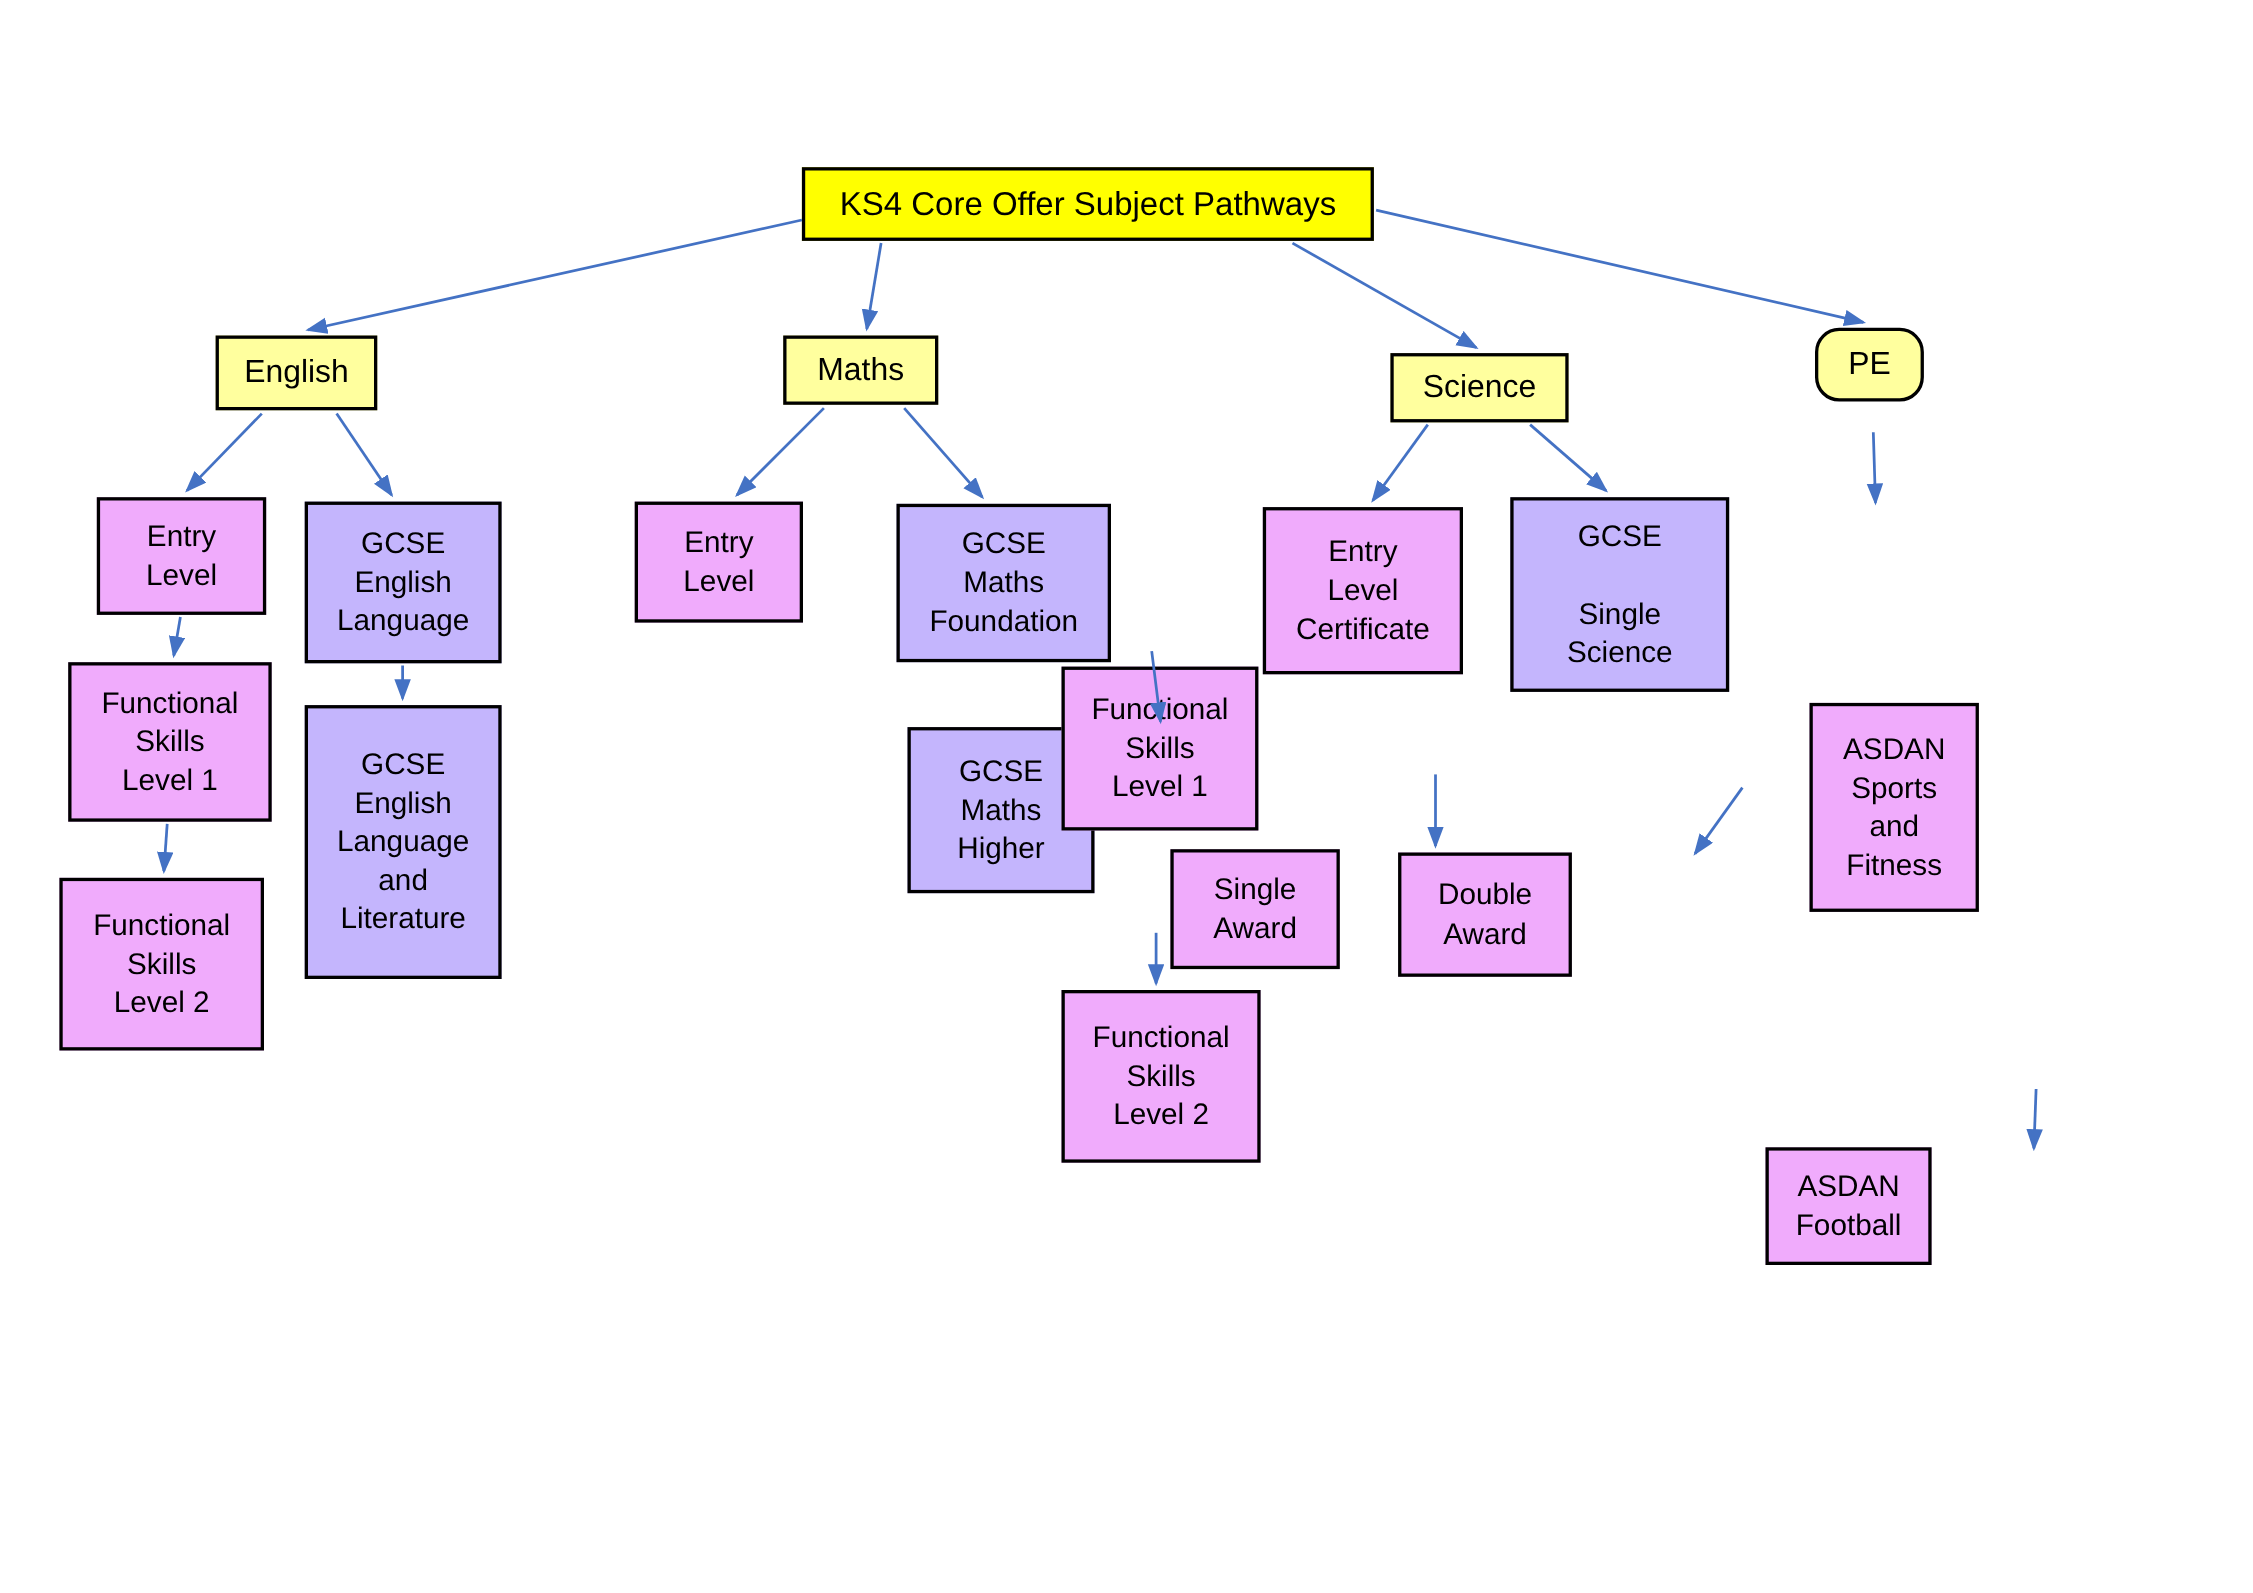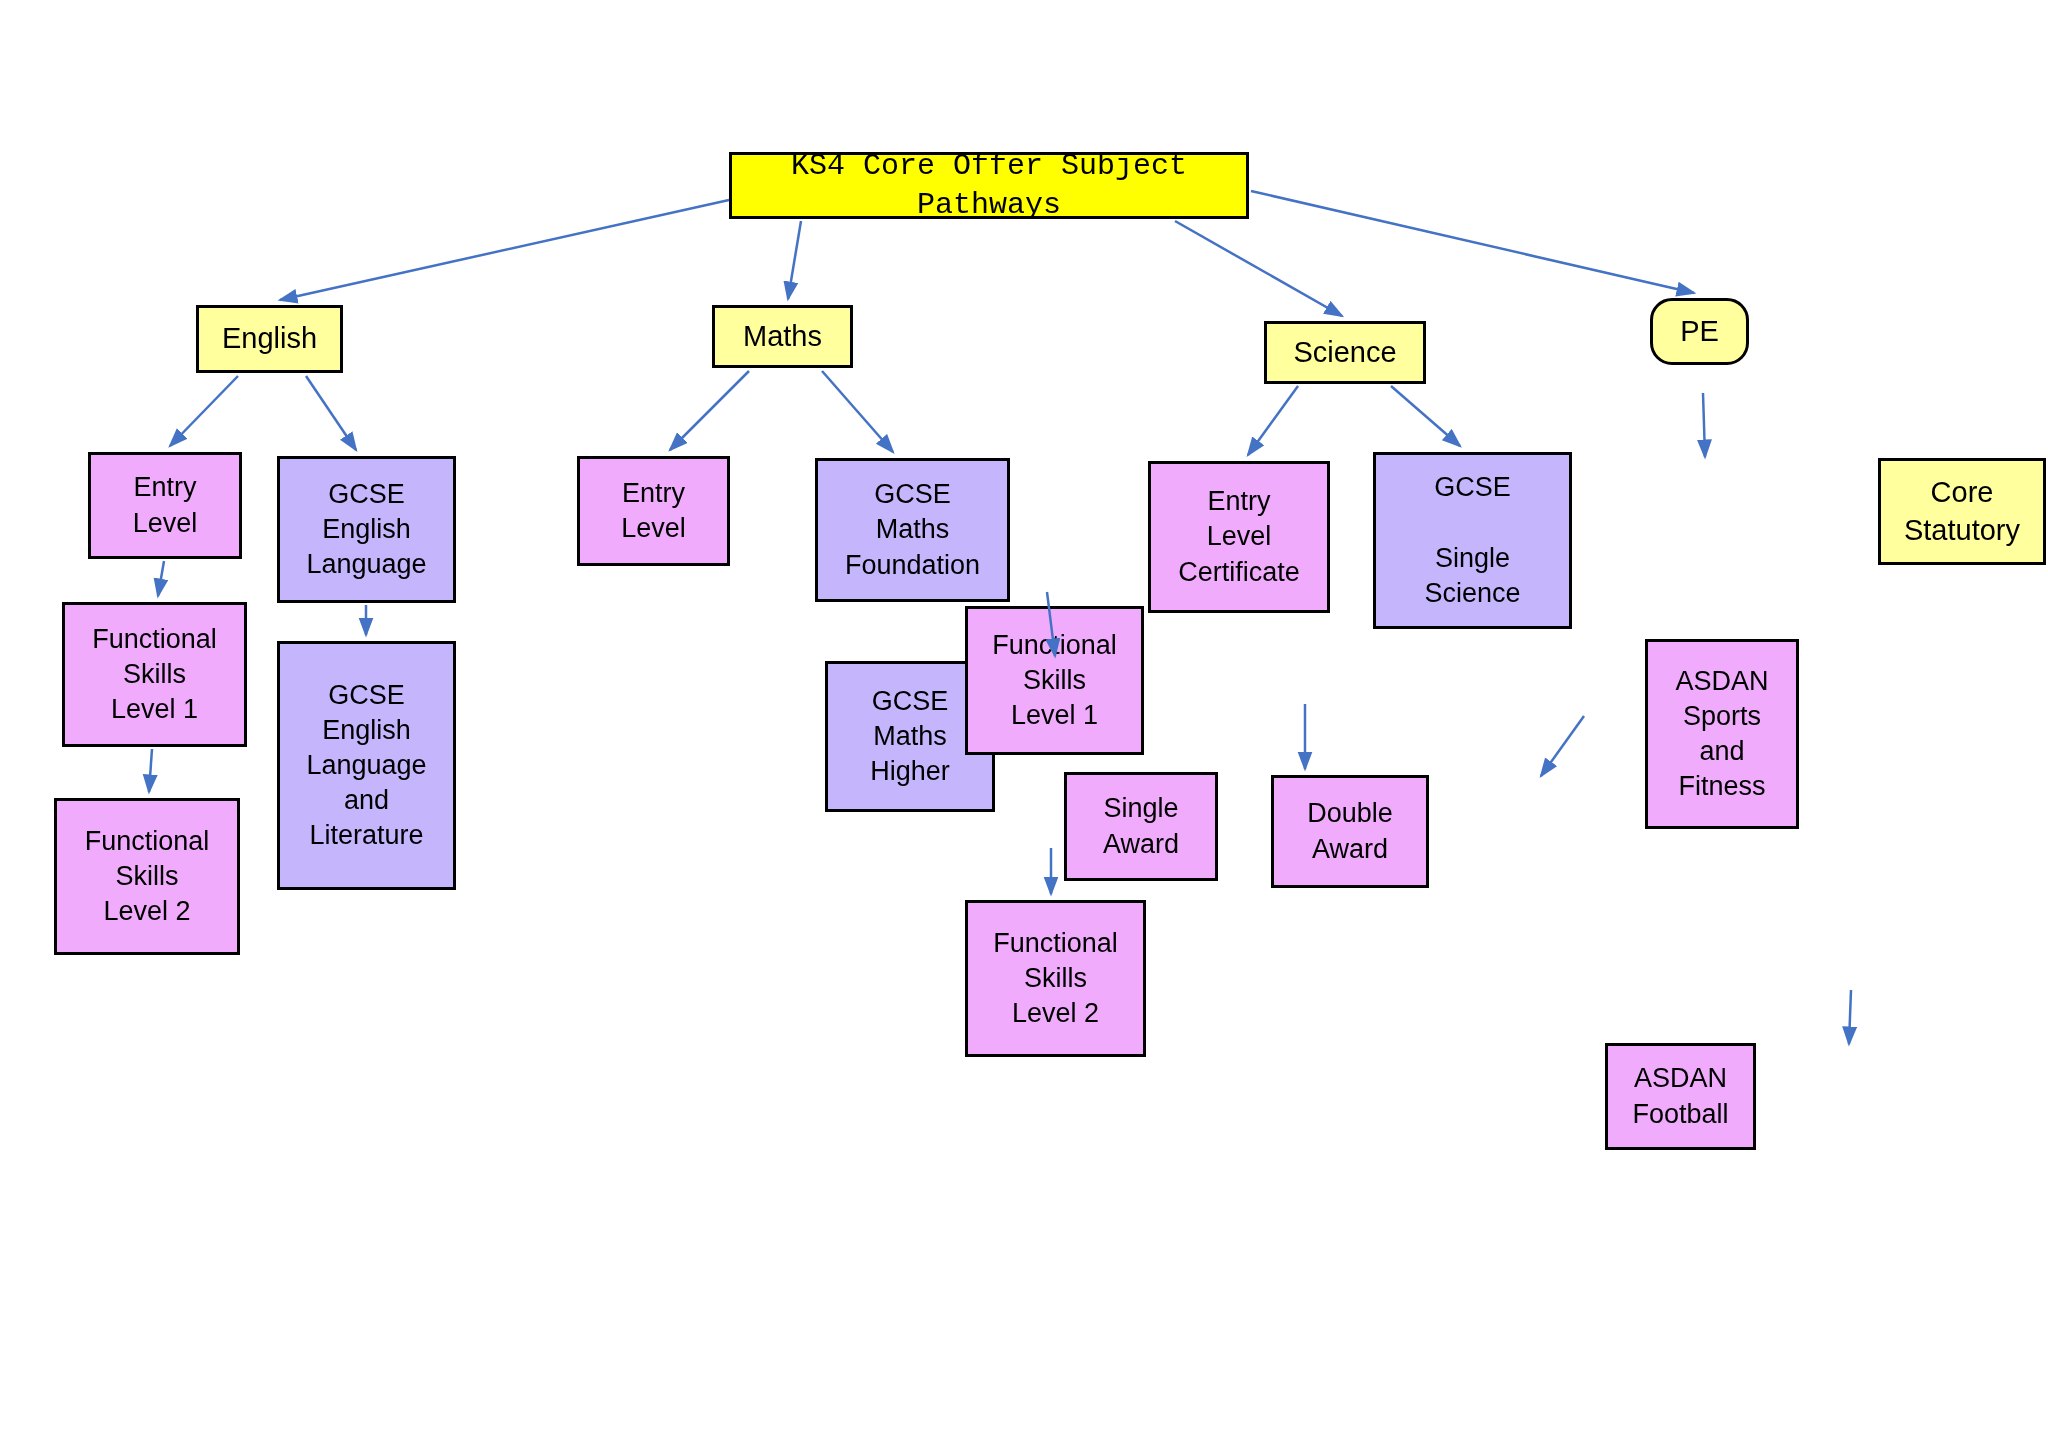--- a/index.html
+++ b/index.html
@@ -19,21 +19,21 @@
     display: flex;
     align-items: center;
     justify-content: center;
     text-align: center;
     white-space: pre-line;
     font-size: 27px;
     line-height: 1.3;
     z-index: 2;
     padding: 2px;
   }
-  .title-node { background: #FFFF00; font-size: 30px; font-family: Liberation Mono, monospace; }
+  .title-node { background: #FFFF00; font-size: 30px; }
   .subject    { background: #FFFF9E; font-size: 29px; }
   .pink       { background: #f0abfc; }
   .cyan       { background: #c4b5fd; }
 
   #arrows {
     position: absolute;
     left: 0; top: 0;
     z-index: 5;
     pointer-events: none;
   }
@@ -95,22 +95,20 @@
       <line x1="1851" y1="990" x2="1849" y2="1044" marker-end="url(#ah)"></line>
     </g>
   </svg>
 
   <div class="node title-node p-title">KS4 Core Offer Subject Pathways</div>
 
   <div class="node subject p-english">English</div>
   <div class="node subject p-maths">Maths</div>
   <div class="node subject p-science">Science</div>
   <div class="node subject p-pe">PE</div>
-  <div class="node subject p-core">Core
-Statutory</div>
 
   <div class="node pink p-eng-entry">Entry
 Level</div>
   <div class="node cyan p-gcse-el">GCSE
 English
 Language</div>
   <div class="node pink p-eng-fs1">Functional
 Skills
 Level 1</div>
   <div class="node pink p-eng-fs2">Functional

